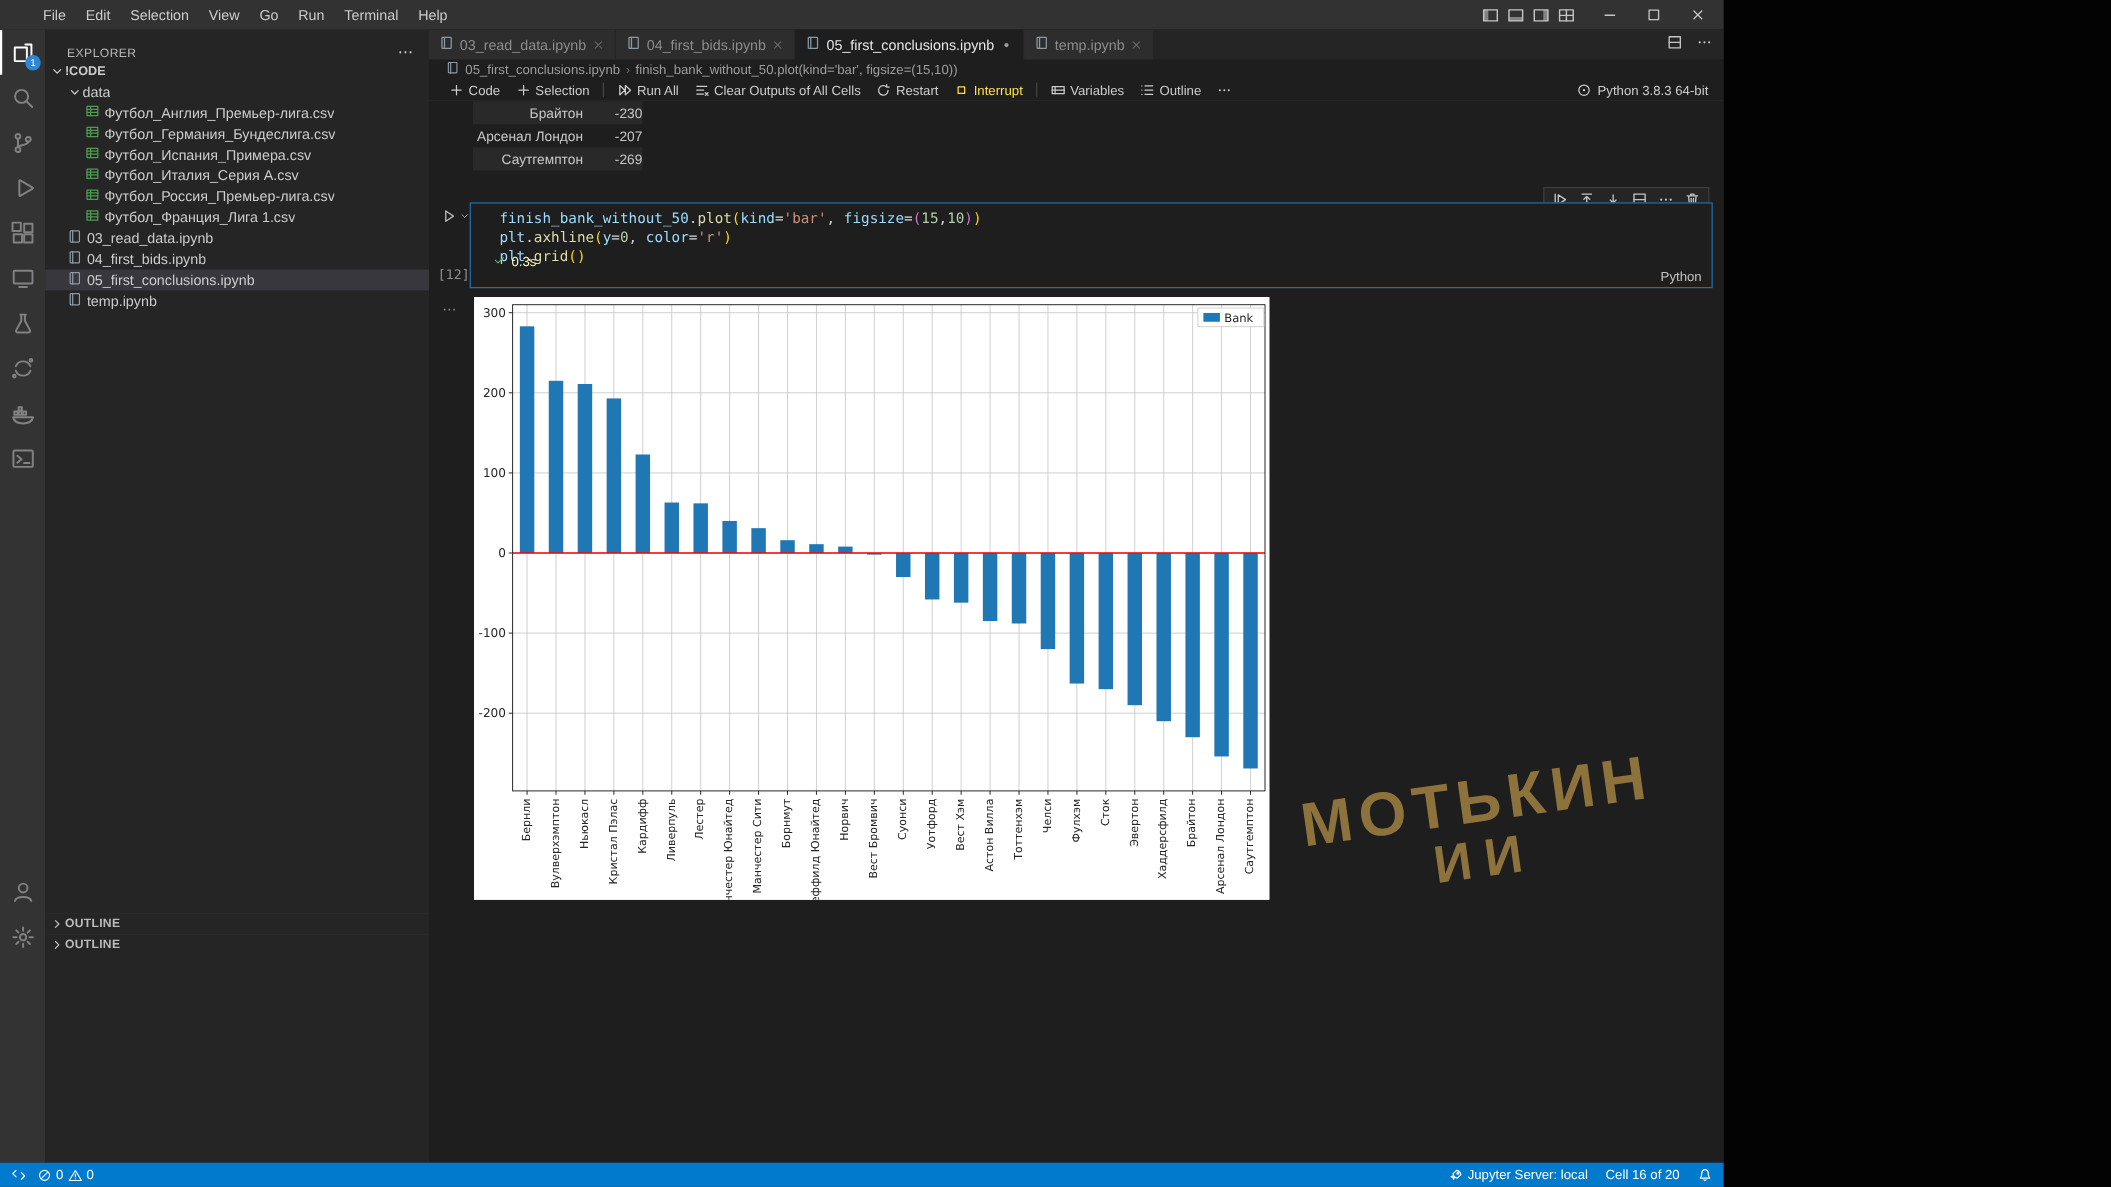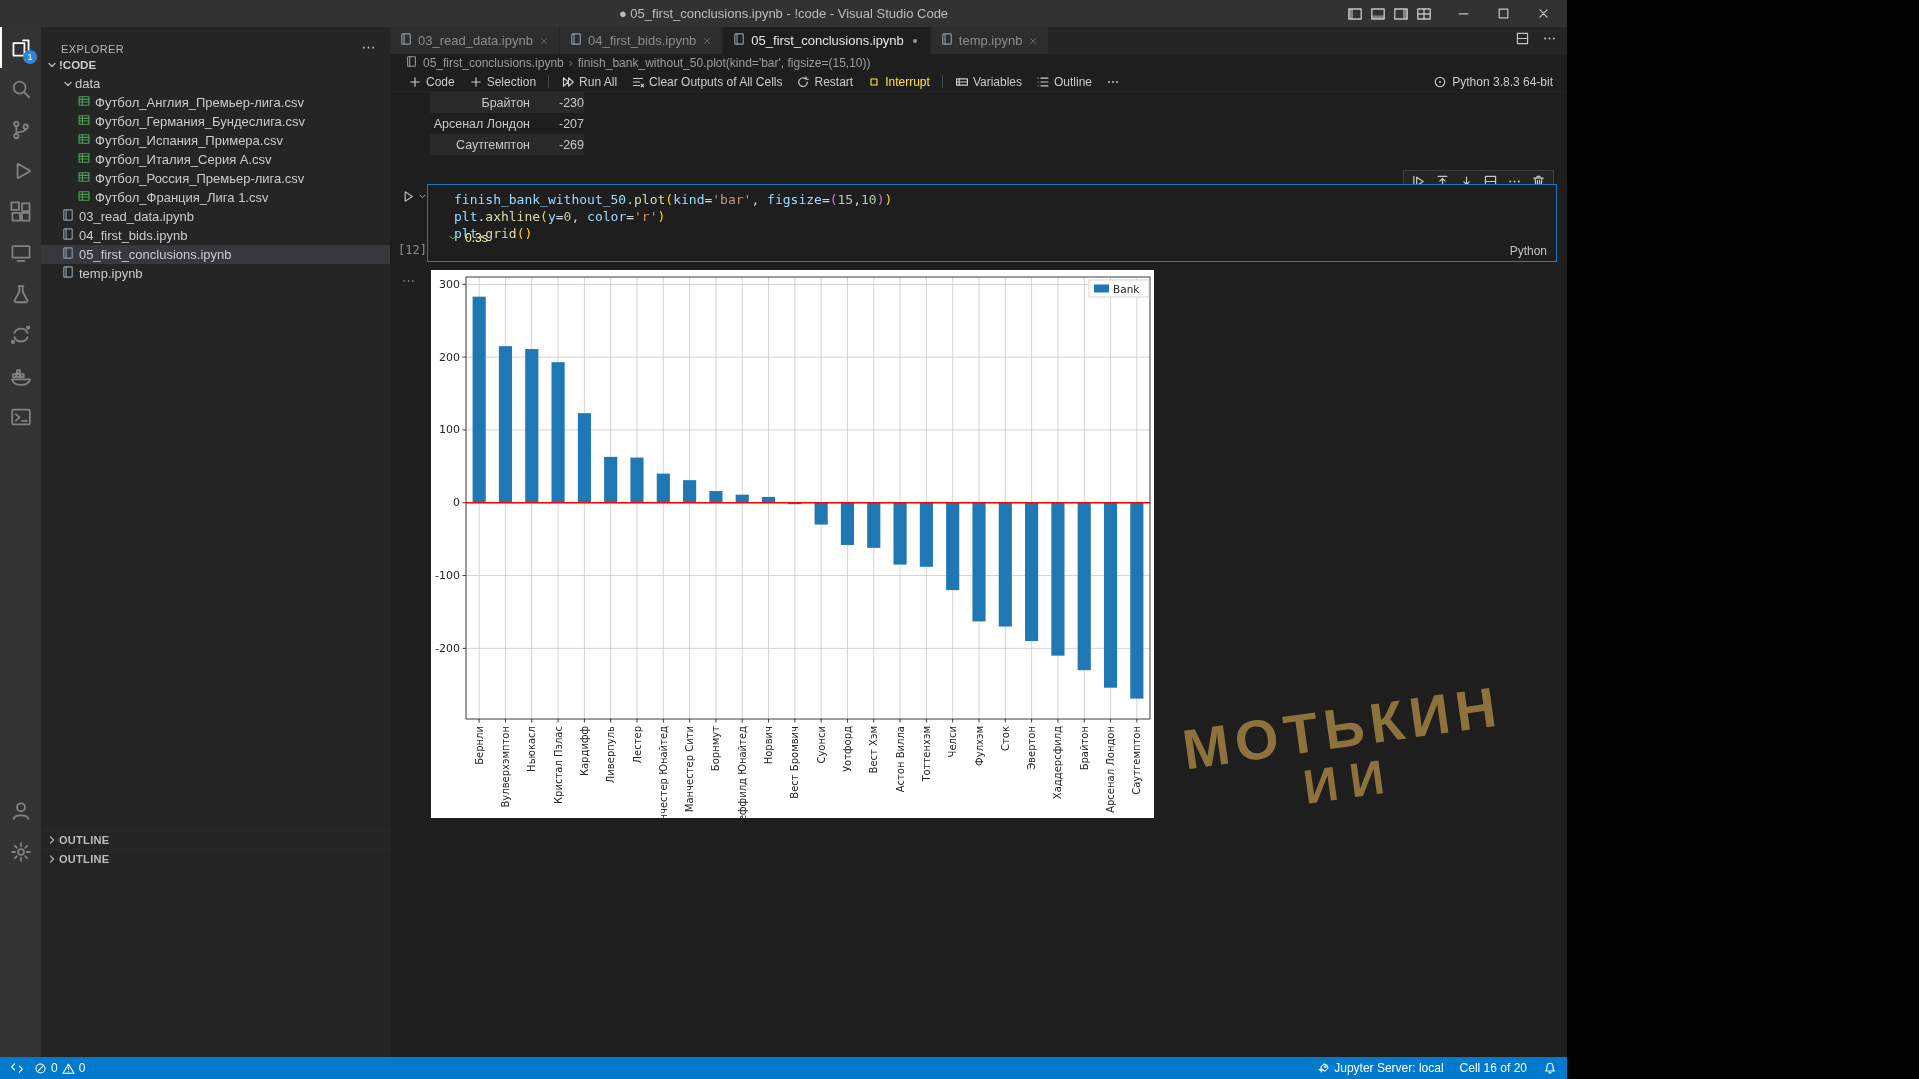--- a/index.html
+++ b/index.html
@@ -78,23 +78,30 @@
   .sb-left{display:flex;align-items:center;gap:10px}
   .sb-item{display:flex;align-items:center;gap:4px;white-space:nowrap;cursor:default}
   .sb-right{margin-left:auto;display:flex;align-items:center;gap:16px}
 </style>
 </head>
 <body>
 
 <div class="window">
 
   <div class="titlebar">
-    <div class="title-text">
-      <span>● 05_first_conclusions.ipynb - !code - Visual Studio Code</span>
-    </div>
+    <div class="menus" id="menus">
+        <div class="menu-item">File</div>
+        <div class="menu-item">Edit</div>
+        <div class="menu-item">Selection</div>
+        <div class="menu-item">View</div>
+        <div class="menu-item">Go</div>
+        <div class="menu-item">Run</div>
+        <div class="menu-item">Terminal</div>
+        <div class="menu-item">Help</div>
+      </div>
     <div class="win-controls" id="wincontrols">
         <div class="wc-sm">
           <span class="icw" style="width:16px;height:16px">
             <svg width="16" height="16" viewBox="0 0 16 16">
               <g fill="none" stroke="currentColor" stroke-width="1.3" stroke-linecap="round" stroke-linejoin="round">
                 <rect x="1.8" y="3" width="12.4" height="10"></rect>
                 <path d="M1.8 3h4.2v10H1.8z" fill="currentColor" stroke="none" opacity=".55"></path>
               </g>
             </svg>
           </span>

